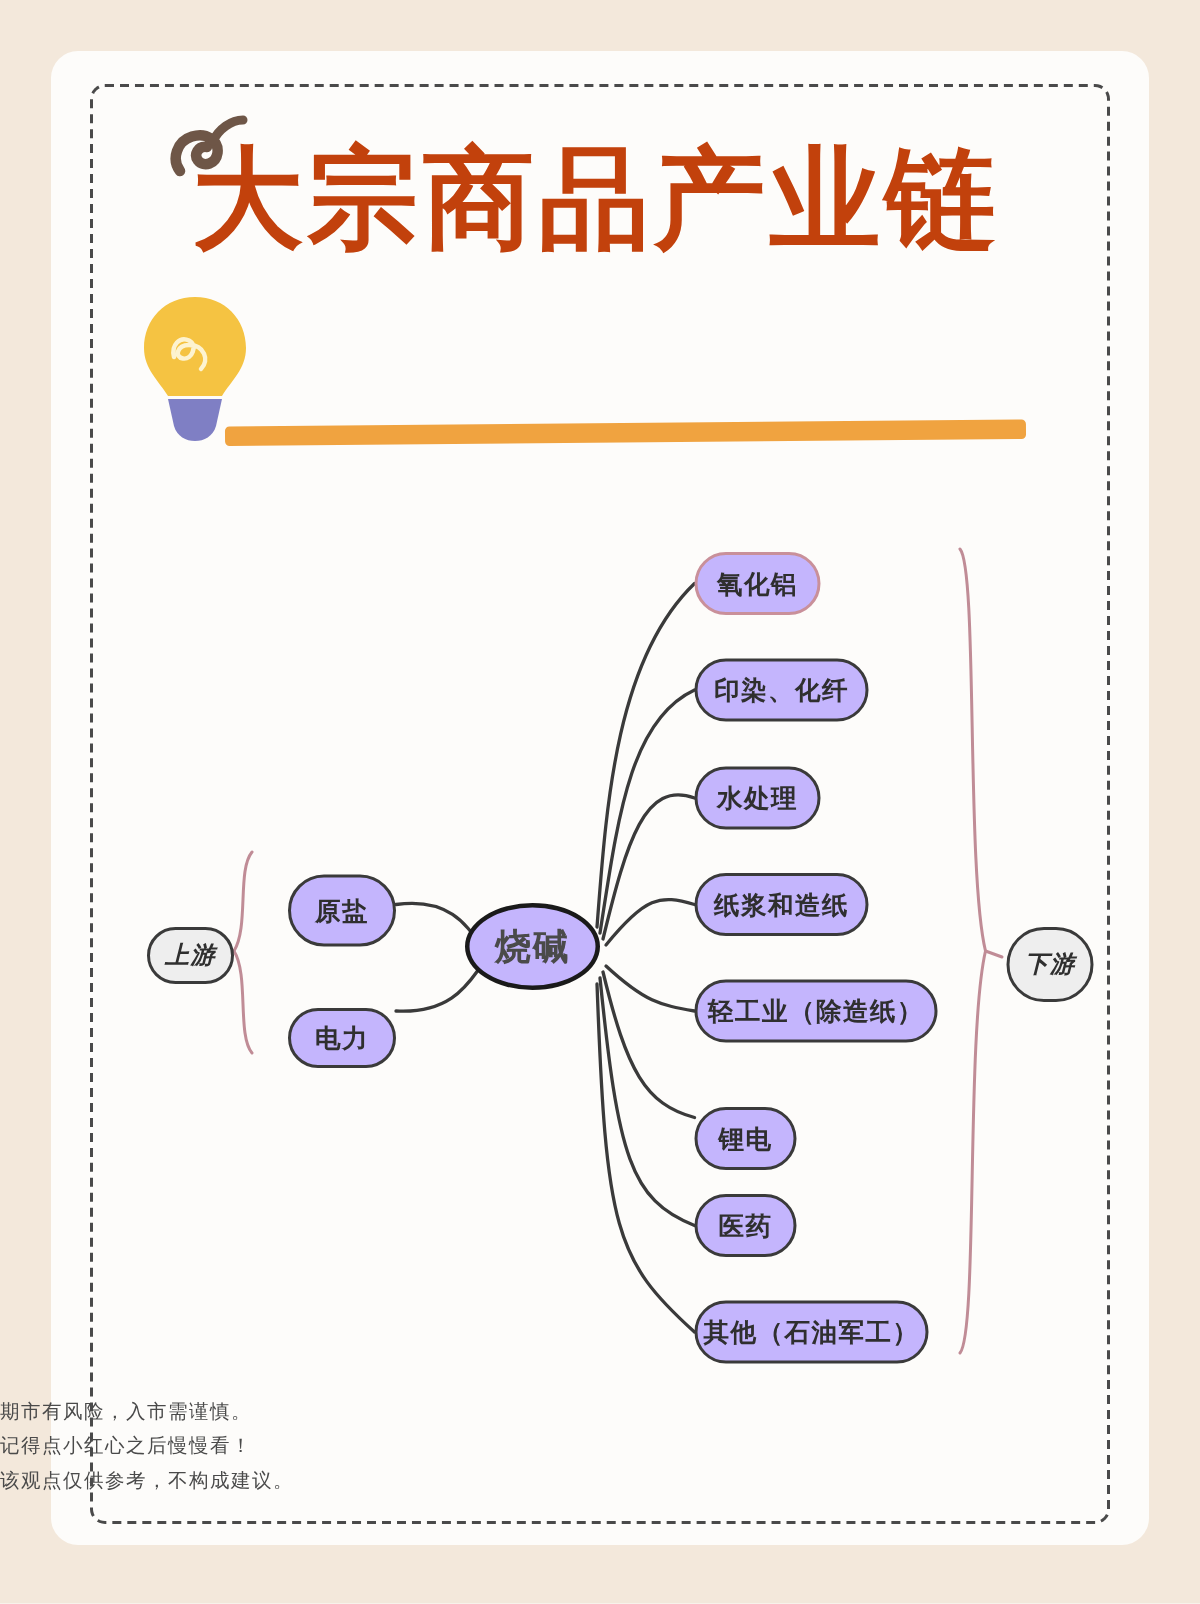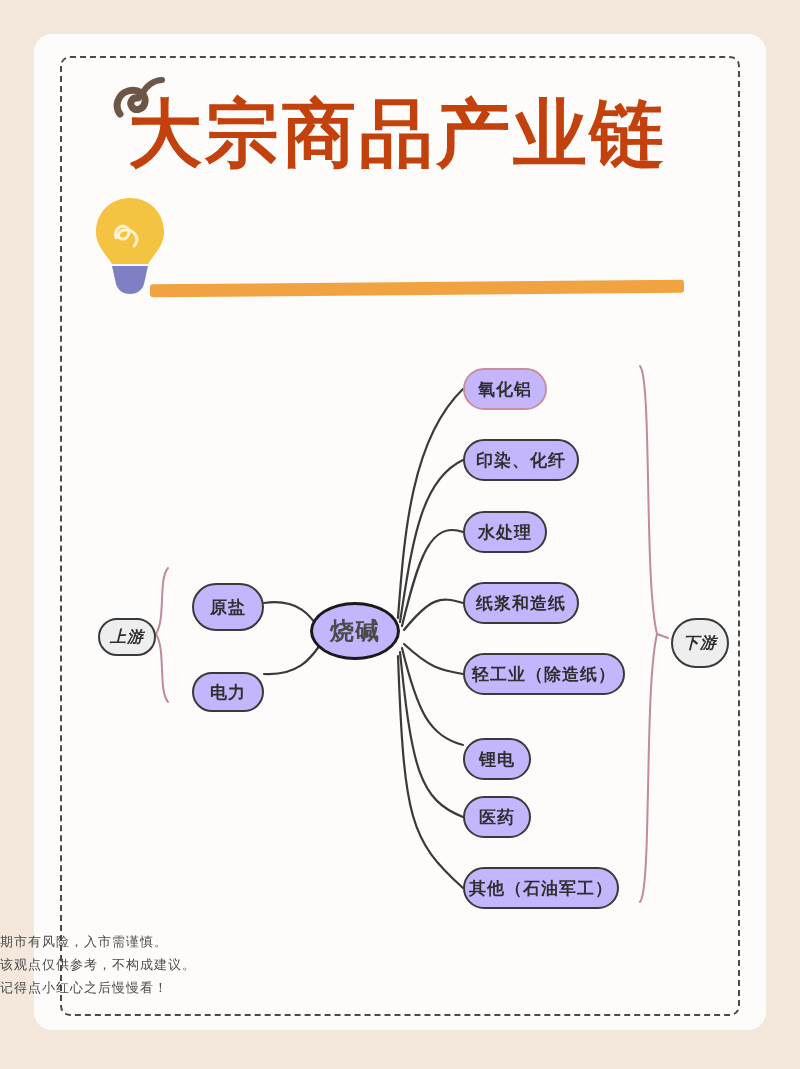--- a/index.html
+++ b/index.html
@@ -179,15 +179,15 @@
 <div class="node" style="left:463px;top:439px;width:116px;height:42px;">印染、化纤</div>
 <div class="node" style="left:463px;top:511px;width:84px;height:42px;">水处理</div>
 <div class="node" style="left:463px;top:582px;width:116px;height:42px;text-align:center;">纸浆和造纸</div>
 <div class="node" style="left:463px;top:653px;width:162px;height:42px;">轻工业（除造纸）</div>
 <div class="node" style="left:463px;top:724px;width:68px;height:42px;margin-top:14px;">锂电</div>
 <div class="node" style="left:463px;top:796px;width:68px;height:42px;">医药</div>
 <div class="node" style="left:463px;top:867px;width:156px;height:42px;">其他（石油军工）</div>
 
 <div id="footer">
   <div>期市有风险，入市需谨慎。</div>
+  <div>记得点小红心之后慢慢看！</div>
   <div>该观点仅供参考，不构成建议。</div>
-  <div>记得点小红心之后慢慢看！</div>
 </div>
 
 </body></html>

